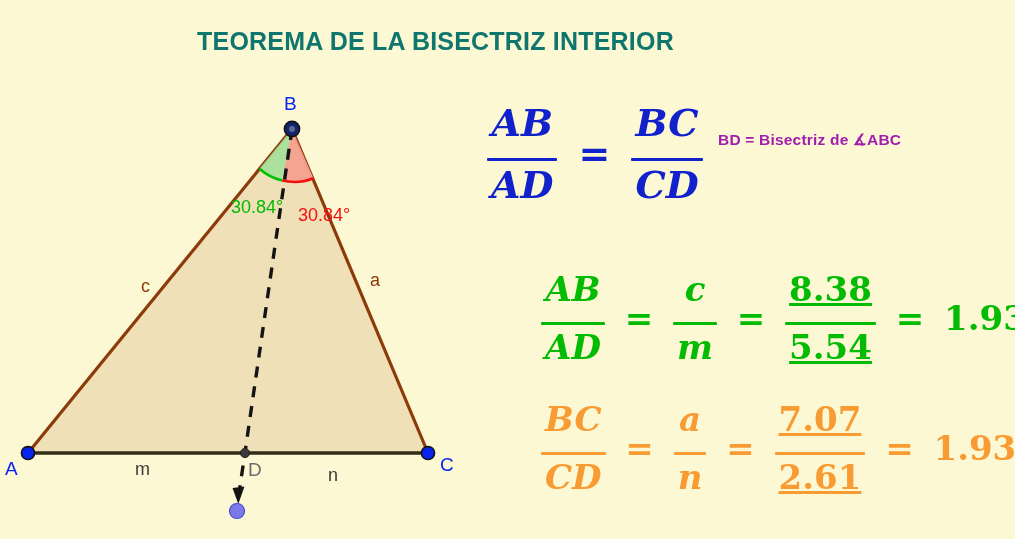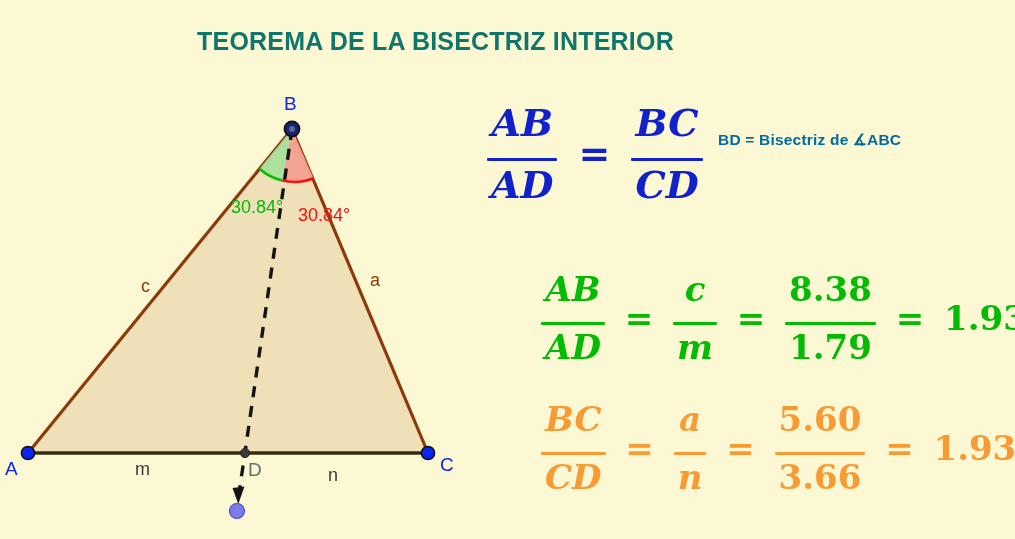--- a/index.html
+++ b/index.html
@@ -101,21 +101,21 @@
   #formula-main .bar { background: #1122cc; }
 
   
   #note-bisectriz {
     position: absolute;
     left: 718px;
     top: 131px;
     font-family: "Liberation Sans", sans-serif;
     font-size: 15.5px;
     font-weight: bold;
-    color: #0369a1;
+    color: #a21caf;
     white-space: nowrap;
     letter-spacing: 0.2px;
   }
 
   
   #formula-green {
     left: 541px;
     top: 272px;
     font-size: 34px;
     color: #03bb03;
@@ -125,21 +125,21 @@
   
   #formula-orange {
     left: 541px;
     top: 402px;
     font-size: 34px;
     color: #f99b33;
   }
   #formula-orange .bar { background: #f99b33; }
 
   
-  .frac.upright { font-style: normal; }
+  .frac.upright { font-style: normal; text-decoration: underline; }
 </style>
 </head>
 <body>
 
 <div id="app">
 
   <div class="title"><span class="title-inner">TEOREMA DE LA BISECTRIZ INTERIOR</span></div>
 
   <svg id="geo" viewBox="0 0 490 539">
 
@@ -208,41 +208,41 @@
     <span class="eqsign">=</span>
     <span class="frac">
       <span class="num">c</span>
       <span class="bar"></span>
       <span class="den">m</span>
     </span>
     <span class="eqsign">=</span>
     <span class="frac upright">
       <span class="num">8.38</span>
       <span class="bar"></span>
-      <span class="den">1.79</span>
+      <span class="den">5.54</span>
     </span>
     <span class="eqsign">=</span>
     <span class="plainval">1.93</span>
   </div>
 
   <div class="mathblock" id="formula-orange">
     <span class="frac">
       <span class="num">BC</span>
       <span class="bar"></span>
       <span class="den">CD</span>
     </span>
     <span class="eqsign">=</span>
     <span class="frac">
       <span class="num">a</span>
       <span class="bar"></span>
       <span class="den">n</span>
     </span>
     <span class="eqsign">=</span>
     <span class="frac upright">
-      <span class="num">5.60</span>
-      <span class="bar"></span>
-      <span class="den">3.66</span>
+      <span class="num">7.07</span>
+      <span class="bar"></span>
+      <span class="den">2.61</span>
     </span>
     <span class="eqsign">=</span>
     <span class="plainval">1.93</span>
   </div>
 
 </div>
 
 </body></html>

